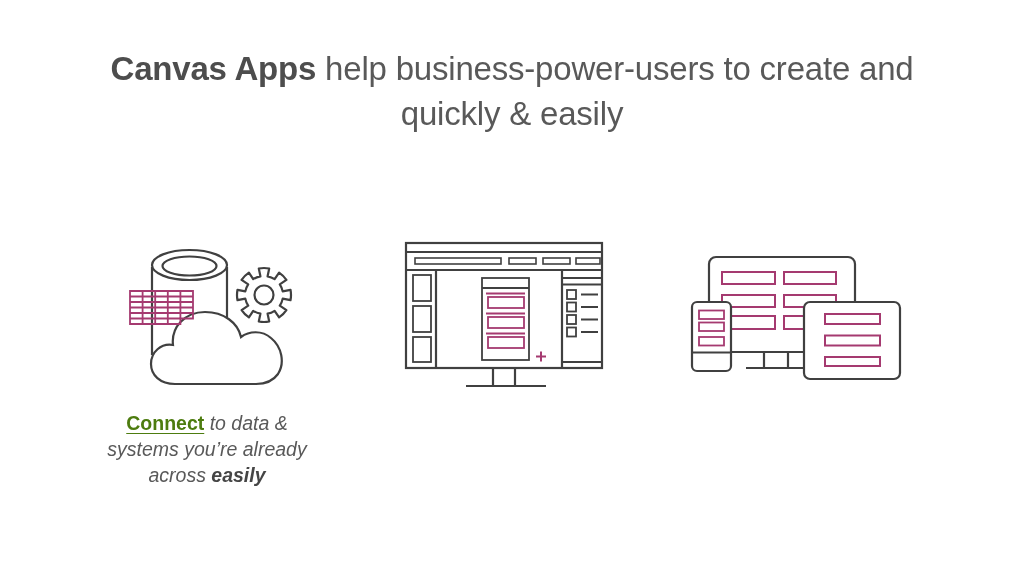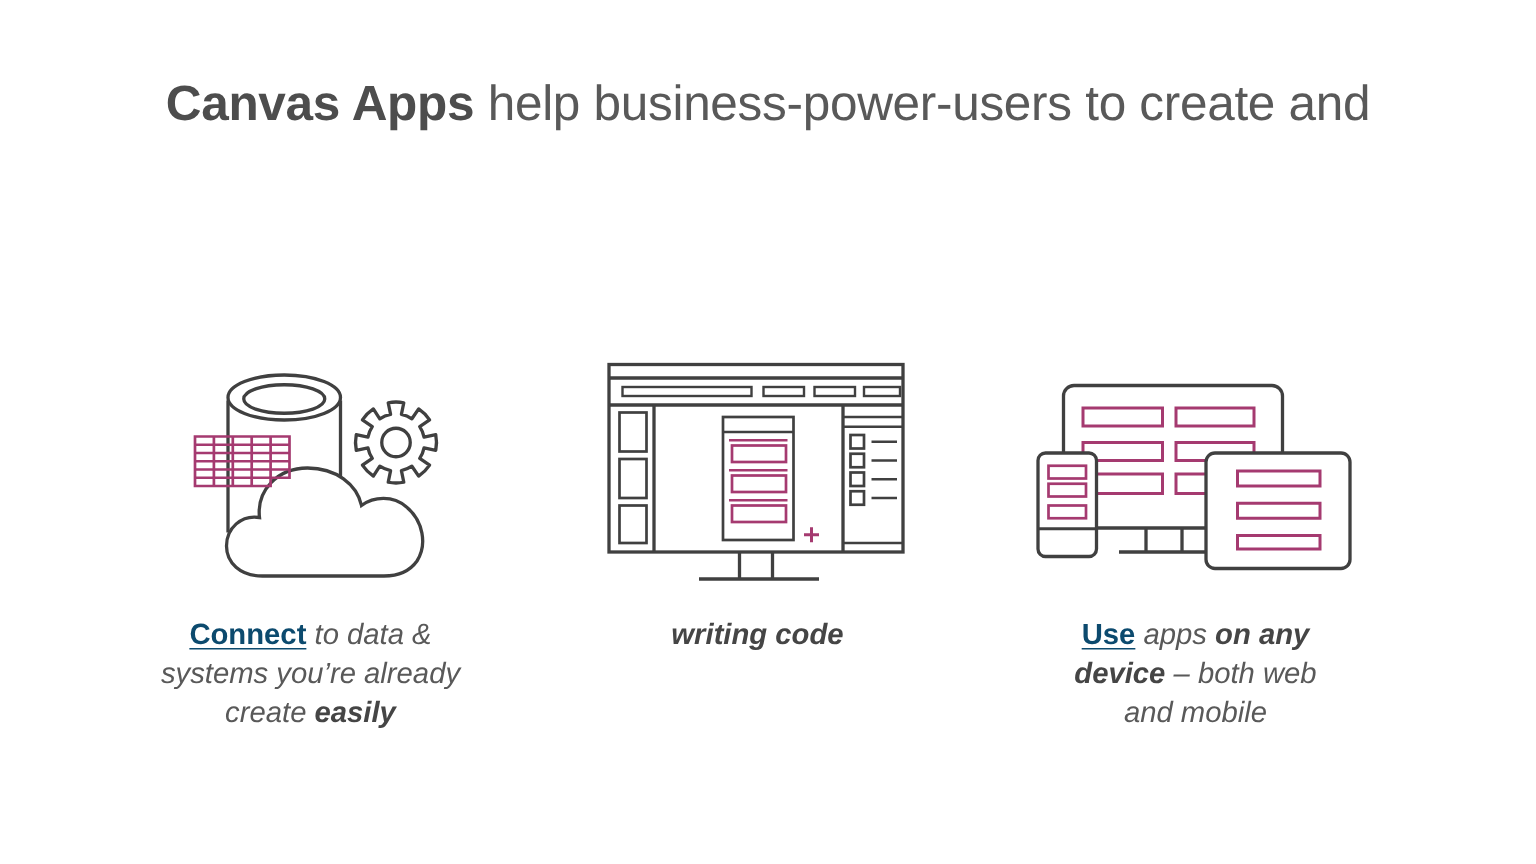--- a/index.html
+++ b/index.html
@@ -16,32 +16,33 @@
   .col{position:absolute;top:230px;width:290px;text-align:center;}
   .col-1{left:62px;}
   .col-2{left:360px;}
   .col-3{left:652px;}
   .icon-box{height:168px;display:flex;align-items:center;justify-content:center;}
 
   
   .caption{margin-top:12px;font-size:19.5px;line-height:26px;color:#595959;}
   .cap-line{white-space:nowrap;}
   .normal{font-weight:400;font-style:italic;}
-  .bu{font-weight:700;color:#0c4a6e;text-decoration:underline;text-underline-offset:3px;}
+  .bu{font-weight:700;color:#4d7c0f;text-decoration:underline;text-underline-offset:3px;}
   .bi{font-weight:700;font-style:italic;color:#454545;}
 
   svg{display:block;}
 </style>
 </head>
 <body>
 
 <div class="slide">
 
   <div class="title">
     <div class="t-line"><span class="semibold">Canvas Apps</span><span class="light"> help business-power-users to create and</span></div>
+    <div class="t-line"><span class="light">quickly &amp; easily</span></div>
   </div>
 
   <div class="col col-1">
     <div class="icon-box">
       <svg width="200" height="155" viewBox="0 0 200 155">
 
         <g fill="none" stroke="#404040" stroke-width="2.2">
           <ellipse cx="82.5" cy="28" rx="37.5" ry="15"></ellipse>
           <ellipse cx="82.5" cy="29" rx="27" ry="9.5"></ellipse>
           <path d="M45 30 V118 M120 30 V118"></path>
@@ -57,21 +58,21 @@
 
         <g fill="none" stroke="#404040" stroke-width="2.2" stroke-linejoin="round">
           <path d="M175.7 54.4 L183.5 52.8 A27 27 0 0 1 183.5 63.2 L175.7 61.6 A19 19 0 0 1 172.8 68.6 L179.4 73.1 A27 27 0 0 1 172.1 80.4 L167.6 73.8 A19 19 0 0 1 160.6 76.7 L162.2 84.5 A27 27 0 0 1 151.8 84.5 L153.4 76.7 A19 19 0 0 1 146.2 73.8 L141.9 80.4 A27 27 0 0 1 134.6 73.1 L141.2 68.6 A19 19 0 0 1 138.3 61.6 L130.5 63.2 A27 27 0 0 1 130.5 52.8 L138.3 54.4 A19 19 0 0 1 141.2 47.4 L134.6 42.9 A27 27 0 0 1 141.9 35.6 L146.2 42.2 A19 19 0 0 1 153.4 39.3 L151.8 31.5 A27 27 0 0 1 162.2 31.5 L160.6 39.3 A19 19 0 0 1 167.6 42.2 L172.1 35.6 A27 27 0 0 1 179.4 42.9 L172.8 47.4 A19 19 0 0 1 175.7 54.4 Z"></path>
           <circle cx="157" cy="58" r="9.5"></circle>
         </g>
       </svg>
     </div>
     <div class="caption">
       <div class="cap-line"><span class="bu">Connect</span><span class="normal"> to data &amp;</span></div>
       <div class="cap-line"><span class="normal">systems you’re already</span></div>
-      <div class="cap-line"><span class="normal">create </span><span class="bi">easily</span></div>
+      <div class="cap-line"><span class="normal">across </span><span class="bi">easily</span></div>
     </div>
   </div>
 
   <div class="col col-2">
     <div class="icon-box">
       <svg width="205" height="152" viewBox="0 0 205 152">
         <g fill="none" stroke="#404040" stroke-width="2.2">
           <rect x="3" y="5" width="196" height="125"></rect>
           <path d="M3 14 H199 M3 32 H199"></path>
           <path d="M33 32 V130 M159 32 V130"></path>
@@ -107,21 +108,20 @@
           <rect x="164" y="77" width="9" height="9"></rect>
           <rect x="164" y="89.5" width="9" height="9"></rect>
           <path d="M178 56.5 H195 M178 69 H195 M178 81.5 H195 M178 94 H195"></path>
         </g>
         <g fill="none" stroke="#404040" stroke-width="2.2">
           <path d="M90 130 V148 M112 130 V148 M63 148 H143"></path>
         </g>
       </svg>
     </div>
     <div class="caption">
-      <div class="cap-line"><span class="bi">writing code</span></div>
     </div>
   </div>
 
   <div class="col col-3">
     <div class="icon-box">
       <svg width="230" height="140" viewBox="0 0 230 140">
 
         <g>
           <rect x="27" y="13" width="146" height="95" rx="7" fill="#ffffff" stroke="#404040" stroke-width="2.2"></rect>
           <g fill="none" stroke="#A53A70" stroke-width="2">
@@ -150,20 +150,15 @@
         <g>
           <rect x="122" y="58" width="96" height="77" rx="6" fill="#ffffff" stroke="#404040" stroke-width="2.2"></rect>
           <g fill="none" stroke="#A53A70" stroke-width="2">
             <rect x="143" y="70" width="55" height="10"></rect>
             <rect x="143" y="91.5" width="55" height="10"></rect>
             <rect x="143" y="113" width="55" height="9"></rect>
           </g>
         </g>
       </svg>
     </div>
-    <div class="caption">
-      <div class="cap-line"><span class="bu">Use</span><span class="normal"> apps </span><span class="bi">on any</span></div>
-      <div class="cap-line"><span class="bi">device</span><span class="normal"> – both web</span></div>
-      <div class="cap-line"><span class="normal">and mobile</span></div>
-    </div>
   </div>
 
 </div>
 
 </body></html>

